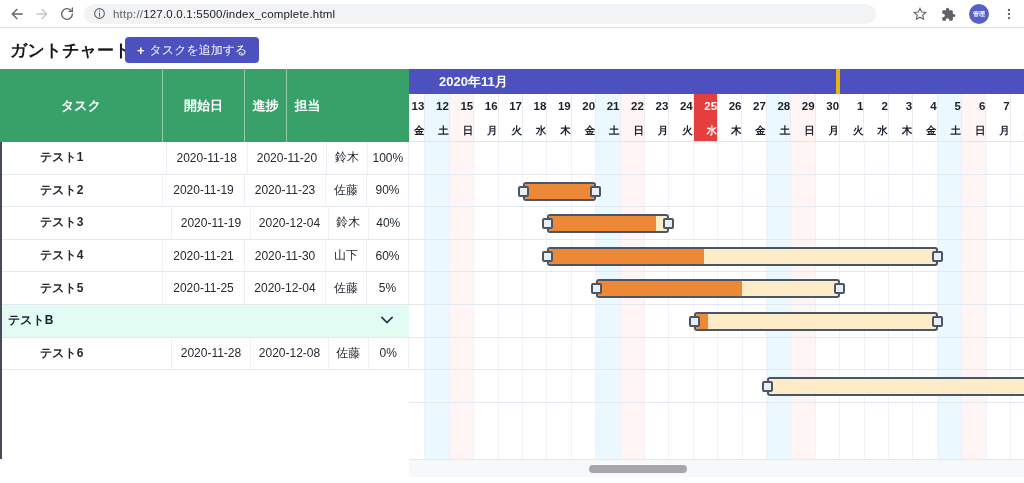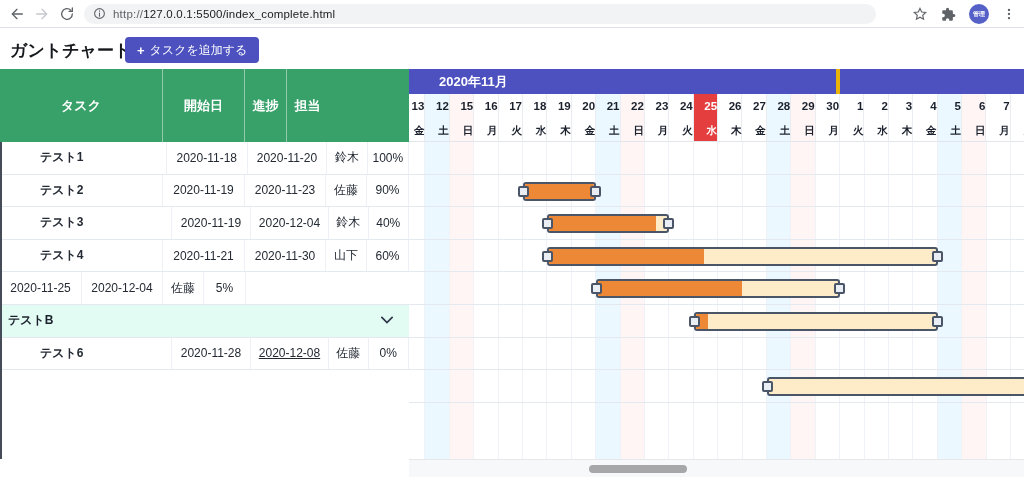--- a/index.html
+++ b/index.html
@@ -150,35 +150,36 @@
         <div class="td" style="width: 42px;">40%</div>
       </div>
       <div class="trow">
         <div class="td name" style="width: 163px;">テスト4</div>
         <div class="td" style="width: 82px;">2020-11-21</div>
         <div class="td" style="width: 81px;">2020-11-30</div>
         <div class="td" style="width: 41px;">山下</div>
         <div class="td" style="width: 42px;">60%</div>
       </div>
       <div class="trow">
+        <div class="td name" style="width: 163px;">テスト5</div>
         <div class="td" style="width: 82px;">2020-11-25</div>
         <div class="td" style="width: 81px;">2020-12-04</div>
         <div class="td" style="width: 41px;">佐藤</div>
         <div class="td" style="width: 42px;">5%</div>
       </div>
       <div class="trow group">
         <div class="group-name">テストB</div>
         <svg viewBox="0 0 14 8" width="12" height="8" class="chev">
           <path d="M1 1l6 6 6-6" fill="none" stroke="#2d3748" stroke-width="2" stroke-linecap="round"></path>
         </svg>
       </div>
       <div class="trow">
         <div class="td name" style="width: 177px;">テスト6</div>
         <div class="td" style="width: 82px;">2020-11-28</div>
-        <div class="td" style="width: 81px; text-decoration: underline;">2020-12-08</div>
+        <div class="td" style="width: 81px;">2020-12-08</div>
         <div class="td" style="width: 41px;">佐藤</div>
         <div class="td" style="width: 42px;">0%</div>
       </div>
     </div>
 
   <div class="chart">
     <div class="chart-inner" id="chartInner">
       <div class="months" id="months">
           <div class="month" style="width: 439.2px;">2020年11月</div>
           <div class="month" style="width: 244px;"></div>

